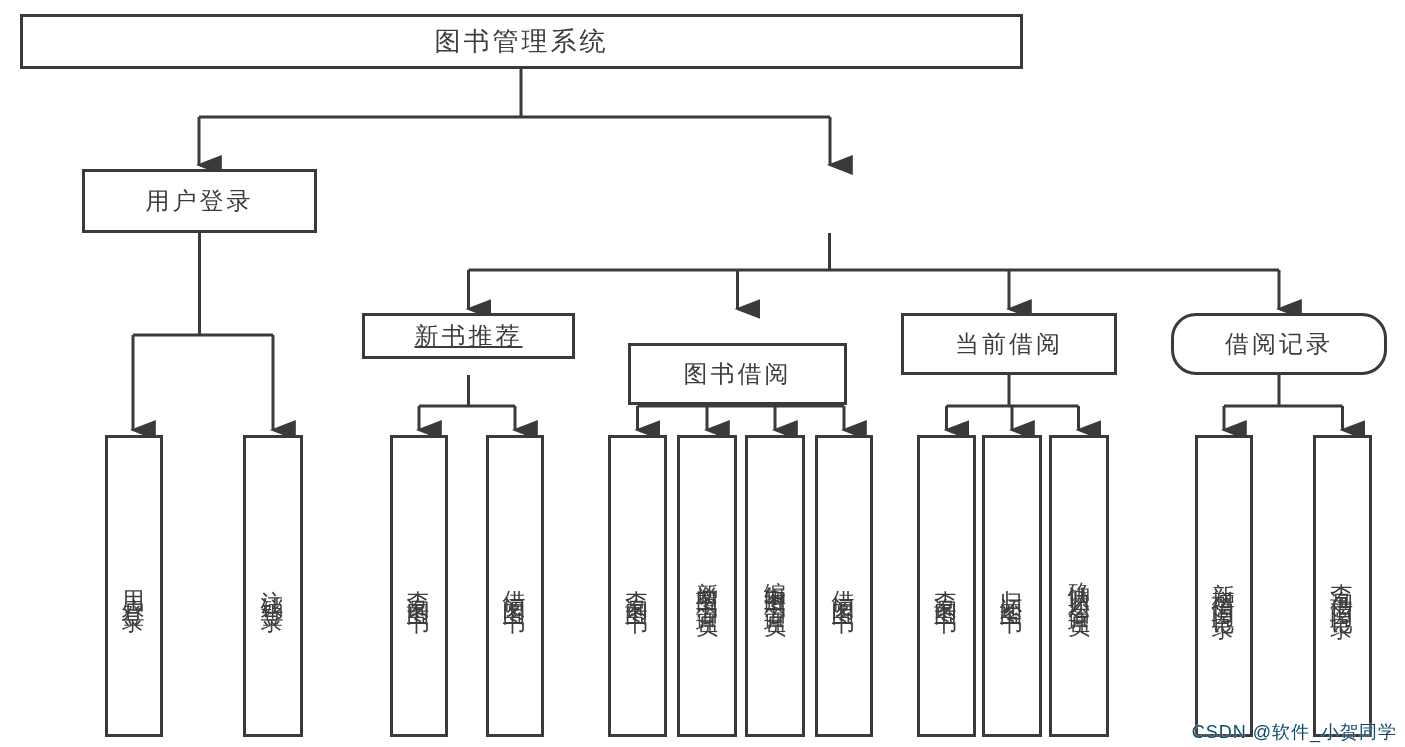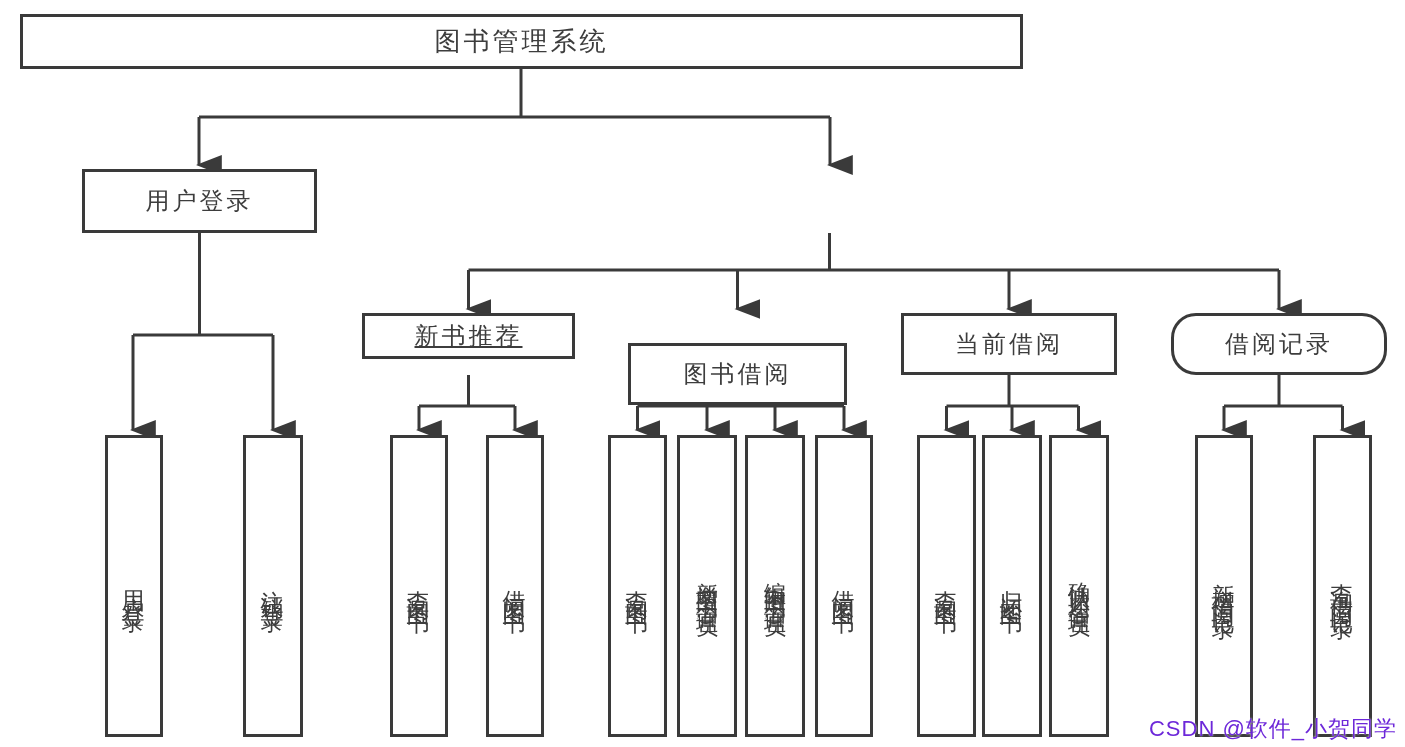--- a/index.html
+++ b/index.html
@@ -46,23 +46,23 @@
     color: #3d3d3d;
     z-index: 2;
     top: 435px;
     height: 302px;
   }
   .vbox.tight { letter-spacing: 5px; font-size: 22px; }
   .watermark {
     position: absolute;
     right: 8px;
     bottom: 3px;
-    font-size: 22px;
+    font-size: 18px;
     letter-spacing: 1px;
-    color: #6d28d9;
+    color: #0c4a6e;
     text-shadow: 0 0 2px #ffffff;
     z-index: 5;
     white-space: nowrap;
   }
 </style>
 </head>
 <body>
 
 <div class="canvas">
 

